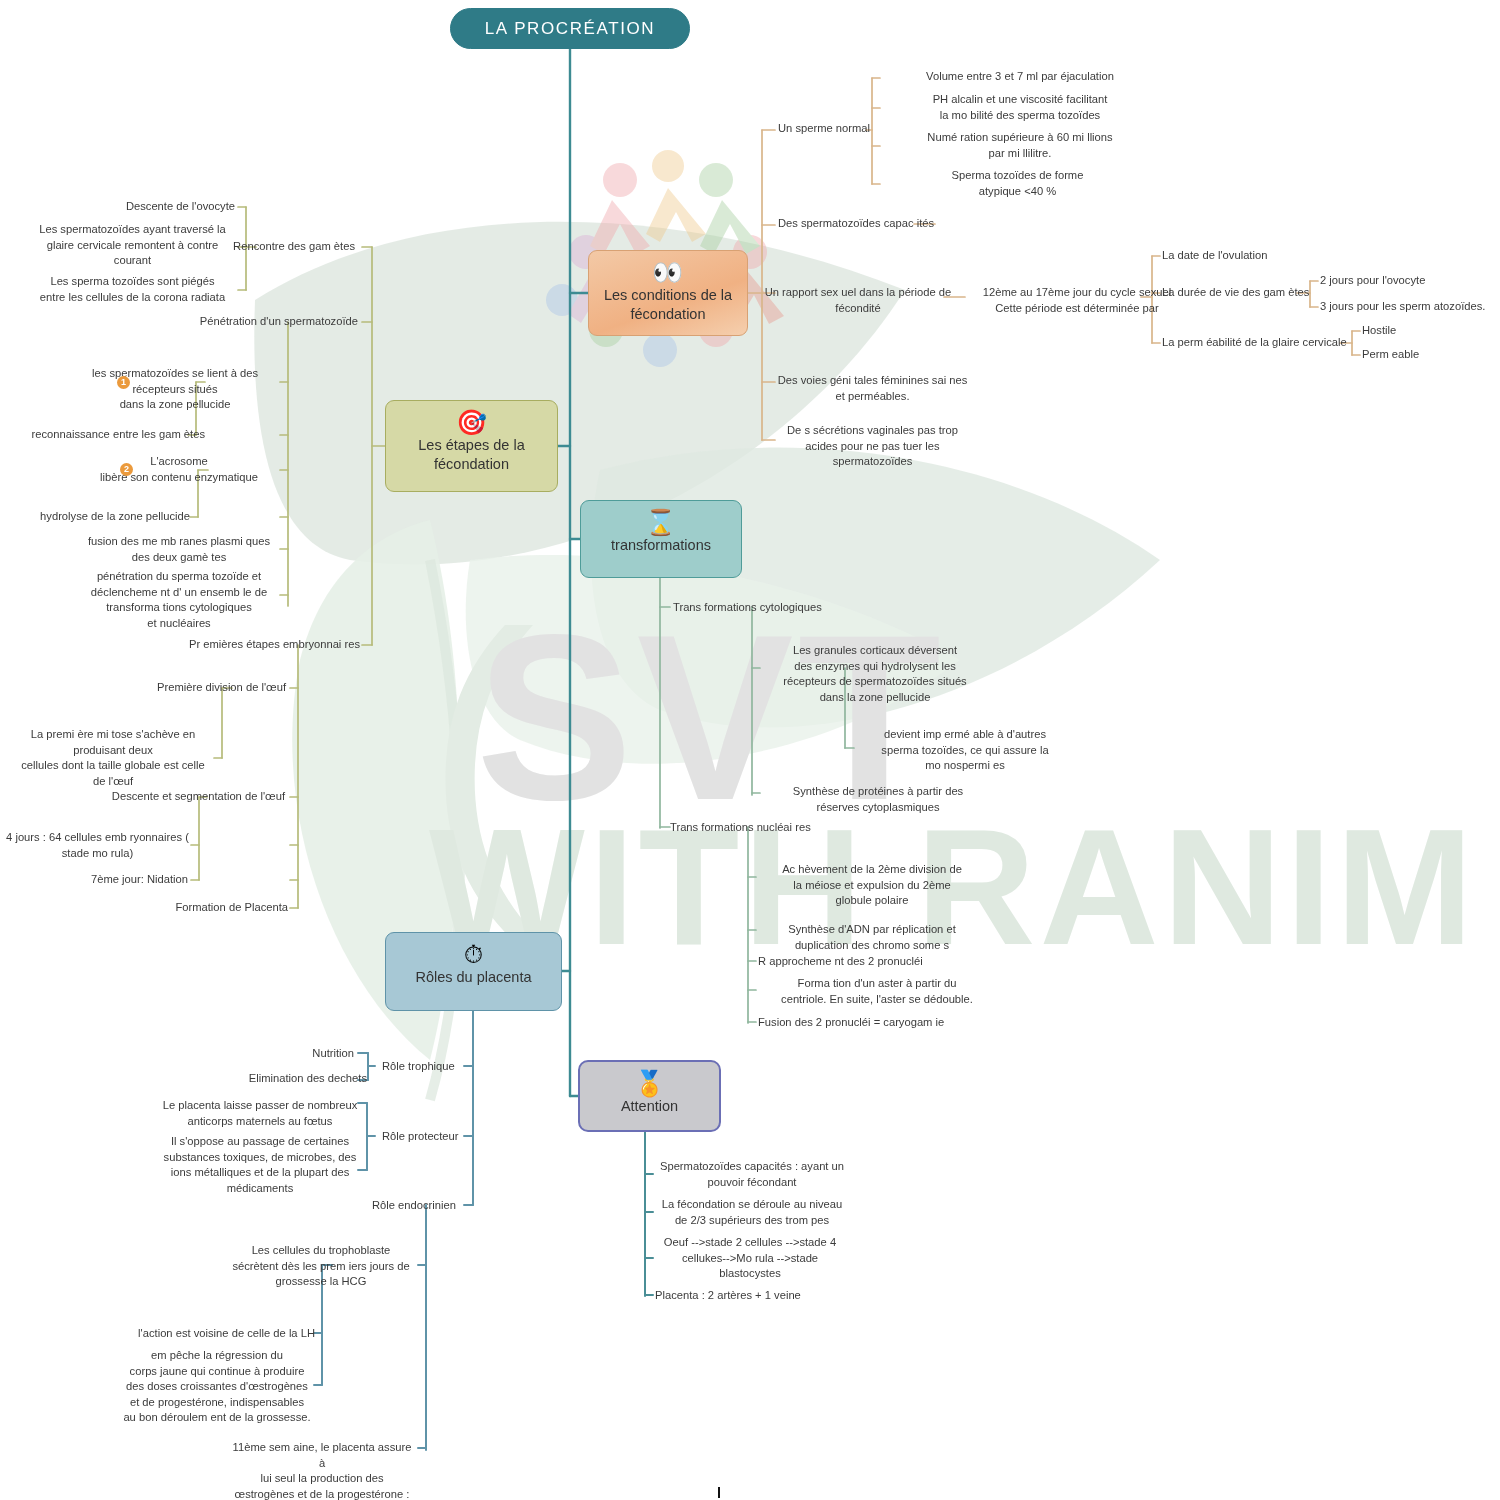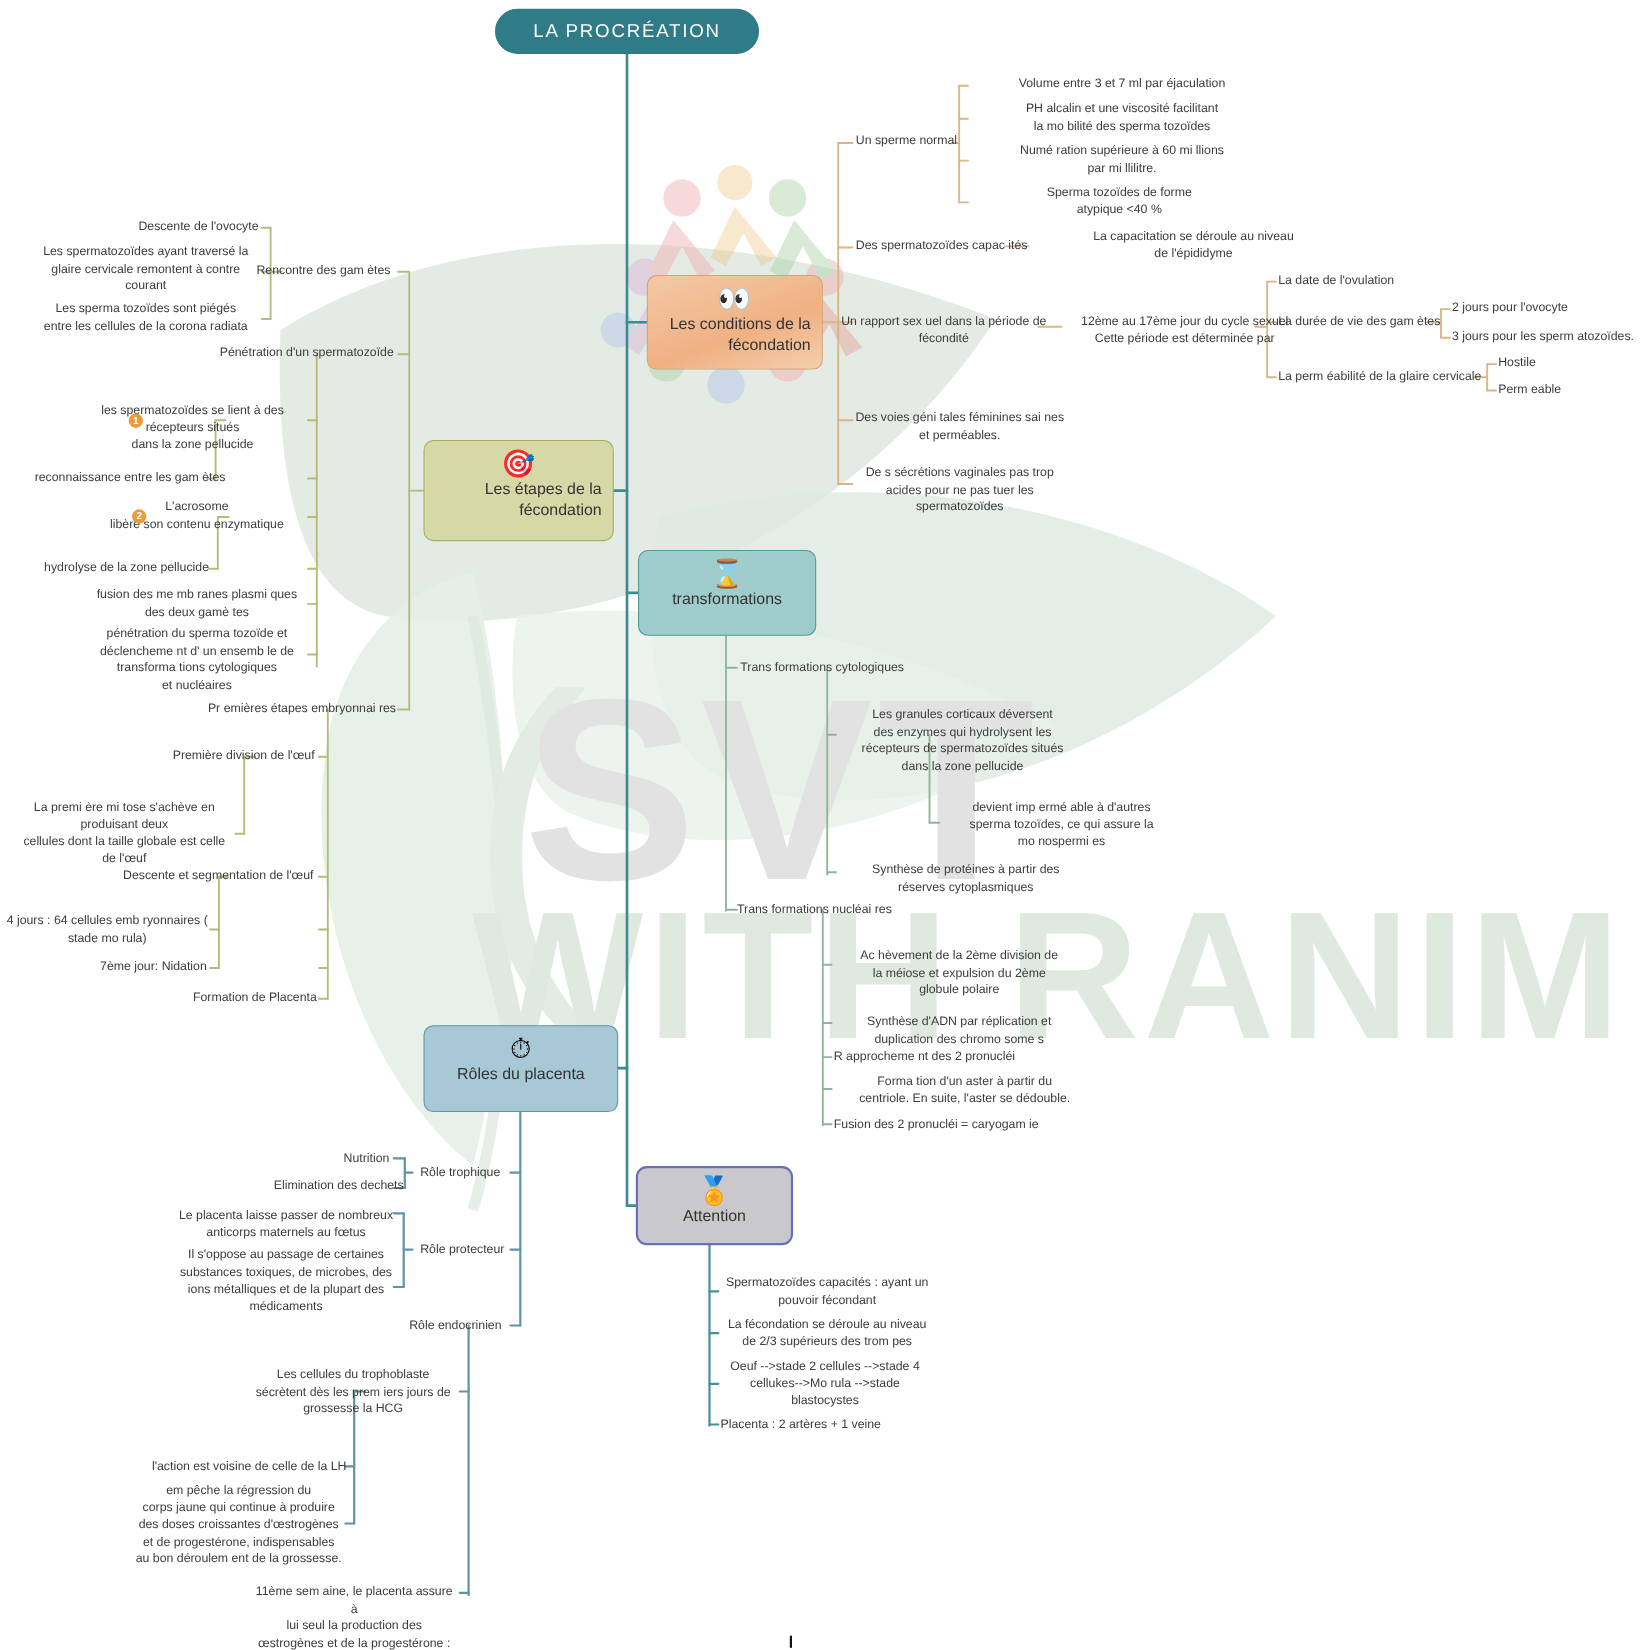--- a/index.html
+++ b/index.html
@@ -13,21 +13,21 @@
   .wm.ranim{left:405px;top:805px;font-size:165px;line-height:165px;color:#dfe9e0;margin-left:24px;}
   .wm.paren{left:425px;top:585px;font-size:330px;line-height:330px;color:#e3ece4;font-weight:normal;}
 
   
   #wires{position:absolute;inset:0;z-index:2;}
 
   
   .node{position:absolute;z-index:5;box-sizing:border-box;border-radius:9px;
         display:flex;flex-direction:column;align-items:center;justify-content:flex-start;}
   .node .ico{font-size:25px;line-height:28px;margin-top:7px;}
-  .node .ttl{font-size:14.5px;line-height:19px;text-align:right;color:#333;padding:0 10px 9px;}
+  .node .ttl{font-size:14.5px;line-height:19px;text-align:center;color:#333;padding:0 10px 9px;}
 
   #n-title{left:450px;top:8px;width:240px;height:41px;background:#2f7b87;border:1px solid #2f7b87;
            border-radius:21px;justify-content:center;z-index:6;}
   #n-title .ttl{color:#fff;font-size:17px;letter-spacing:1.6px;padding:0;}
 
   #n-cond{left:588px;top:250px;width:160px;height:86px;background:linear-gradient(160deg,#f3c9a6,#f0b183 60%,#f5cfae);
           border:1px solid #d8a173;}
   #n-etapes{left:385px;top:400px;width:173px;height:92px;background:#d6d9a6;border:1px solid #a8ad60;}
   #n-trans{left:580px;top:500px;width:162px;height:78px;background:#9ecdcb;border:1px solid #4f9c99;}
   #n-placenta{left:385px;top:932px;width:177px;height:79px;background:#a7c8d5;border:1px solid #5f93a8;}
@@ -261,22 +261,20 @@
   <div class="lb l" style="left:778px;top:121px;width:200px">Un sperme normal</div>
   <div class="lb c" style="left:880px;top:69px;width:280px">Volume entre 3 et 7 ml par éjaculation</div>
   <div class="lb c" style="left:880px;top:92px;width:280px">PH alcalin et une viscosité facilitant
 la mo bilité des sperma tozoïdes</div>
   <div class="lb c" style="left:880px;top:130px;width:280px">Numé ration supérieure à 60  mi llions
 par mi llilitre.</div>
   <div class="lb c" style="left:880px;top:168px;width:275px">Sperma tozoïdes de forme
 atypique &lt;40 %</div>
 
   <div class="lb l" style="left:778px;top:216px;width:200px">Des spermatozoïdes capac ités</div>
-  <div class="lb c" style="left:935px;top:208px;width:300px">La capacitation se déroule au niveau
-de l'épididyme</div>
 
   <div class="lb c" style="left:763px;top:285px;width:190px">Un rapport sex uel dans  la période de
 fécondité</div>
   <div class="lb c" style="left:963px;top:285px;width:228px">12ème au 17ème jour du cycle sexuel
 Cette période est déterminée par</div>
 
   <div class="lb l" style="left:1162px;top:248px;width:260px">La date de l'ovulation</div>
   <div class="lb l" style="left:1162px;top:285px;width:260px">La durée de vie des gam ètes</div>
   <div class="lb l" style="left:1162px;top:335px;width:270px">La perm éabilité de la glaire cervicale</div>
 

